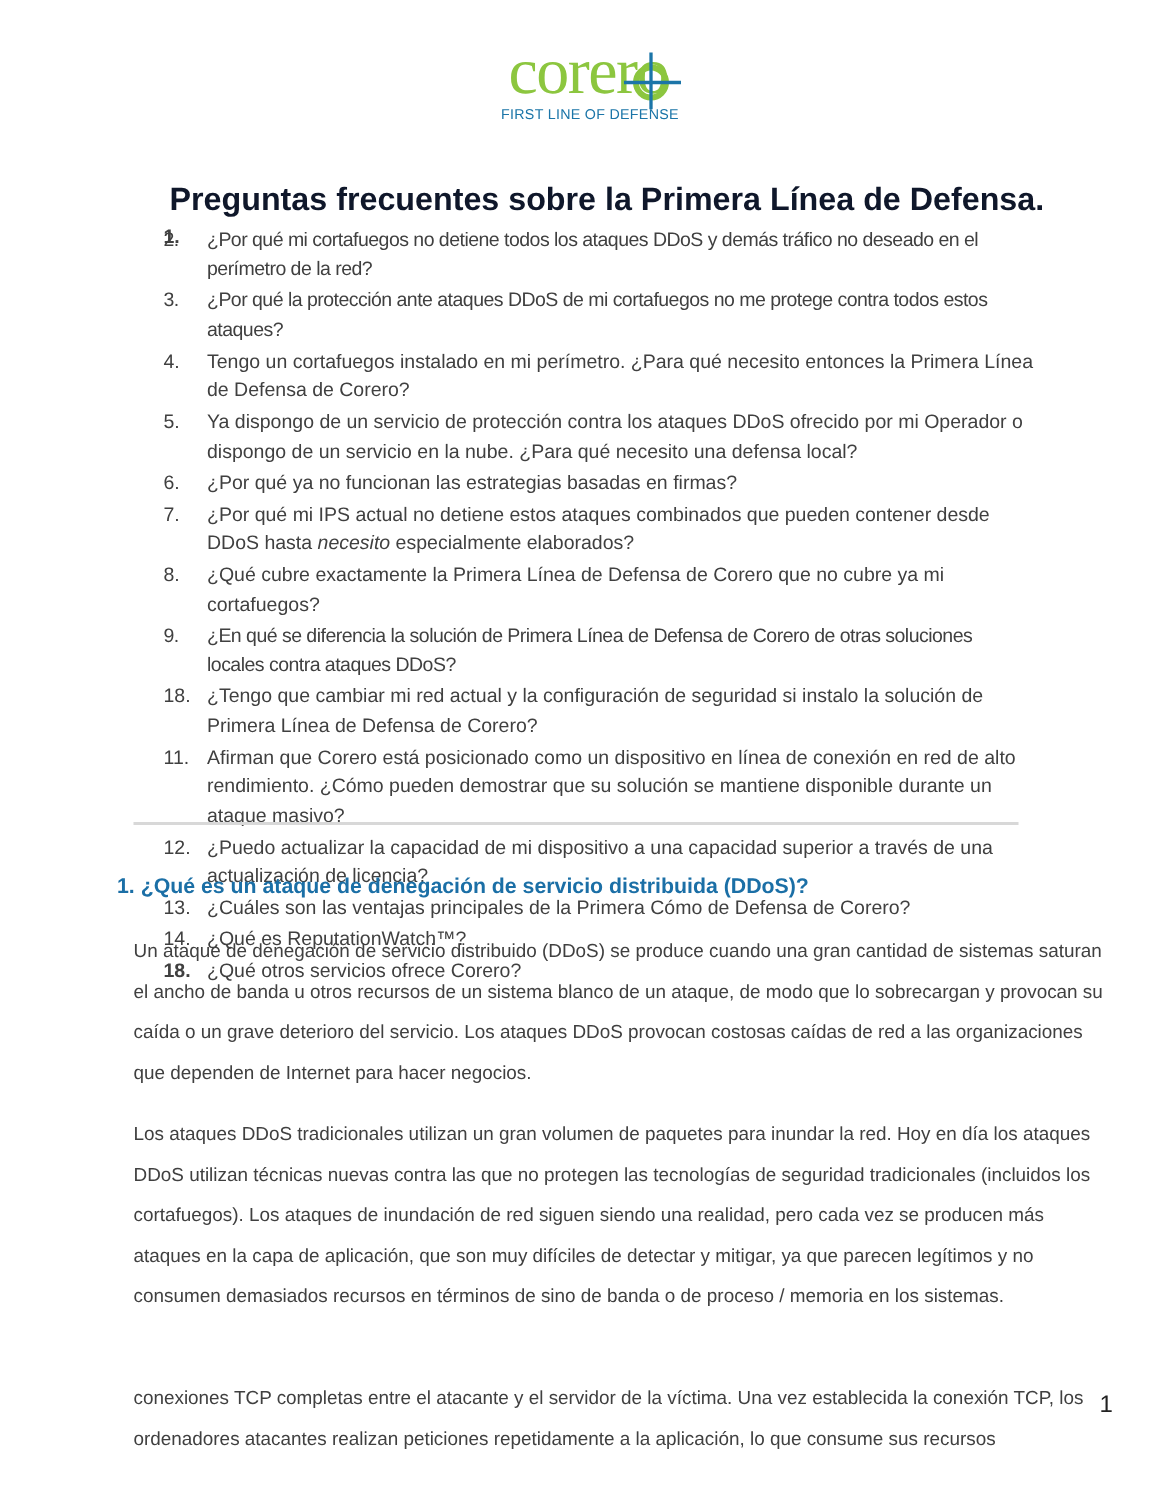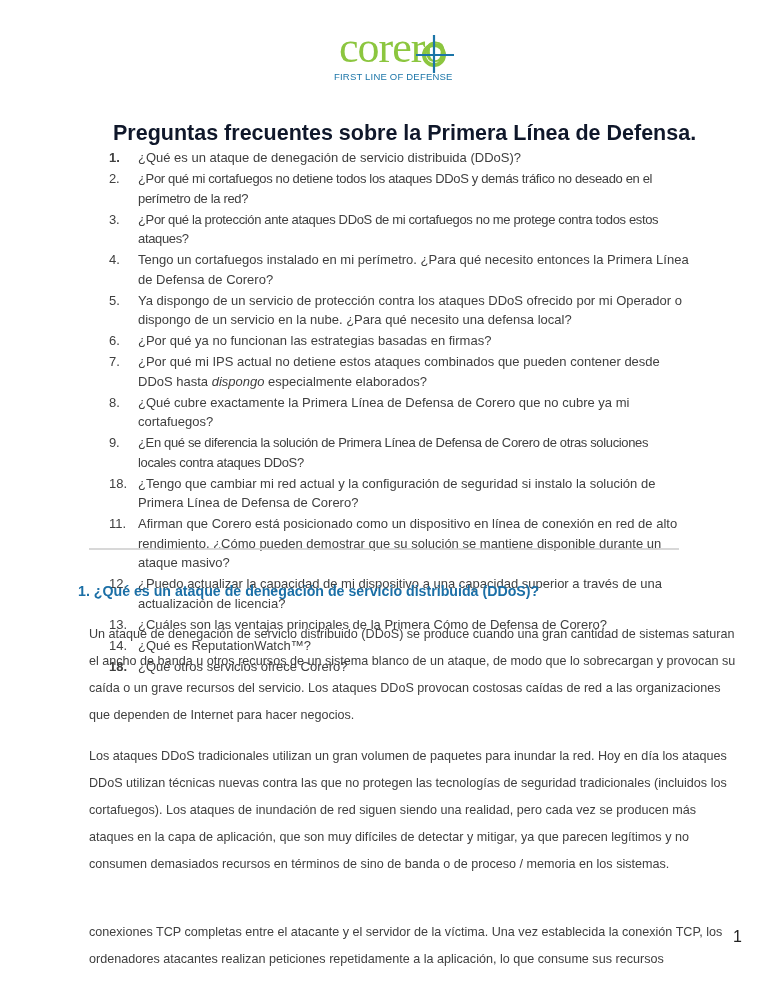--- a/index.html
+++ b/index.html
@@ -41,46 +41,46 @@
     <circle cx="20" cy="22" r="10" fill="none" stroke="#8cc63f" stroke-width="4"></circle>
     <line x1="20" y1="2" x2="20" y2="40" stroke="#1b75a8" stroke-width="2.2"></line>
     <line x1="2" y1="22" x2="40" y2="22" stroke="#1b75a8" stroke-width="2.2"></line>
   </svg>
   <span class="logo-tag">FIRST LINE OF DEFENSE</span>
 </div>
 
 <h1 class="title">Preguntas frecuentes sobre la Primera Línea de Defensa.</h1>
 
 <ol class="toc">
-  <li><span class="num b">1.</span><span>¿Qué es un ataque de denegación de servicio distribuida (DDoS)?</span></li>
+  <li><span class="num b">1.</span></li>
   <li class="cond"><span class="num">2.</span><span>¿Por qué mi cortafuegos no detiene todos los ataques DDoS y demás tráfico no deseado en el perímetro de la red?</span></li>
   <li class="cond"><span class="num">3.</span><span>¿Por qué la protección ante ataques DDoS de mi cortafuegos no me protege contra todos estos ataques?</span></li>
   <li><span class="num">4.</span><span>Tengo un cortafuegos instalado en mi perímetro. ¿Para qué necesito entonces la Primera Línea de Defensa de Corero?</span></li>
   <li><span class="num">5.</span><span>Ya dispongo de un servicio de protección contra los ataques DDoS ofrecido por mi Operador o dispongo de un servicio en la nube. ¿Para qué necesito una defensa local?</span></li>
   <li><span class="num">6.</span><span>¿Por qué ya no funcionan las estrategias basadas en firmas?</span></li>
-  <li><span class="num">7.</span><span>¿Por qué mi IPS actual no detiene estos ataques combinados que pueden contener desde DDoS hasta </span><em>dispongo</em><span> especialmente elaborados?</span></li>
+  <li><span class="num">7.</span><span>¿Por qué mi IPS actual no detiene estos ataques combinados que pueden contener desde DDoS hasta </span><em>necesito</em><span> especialmente elaborados?</span></li>
   <li><span class="num">8.</span><span>¿Qué cubre exactamente la Primera Línea de Defensa de Corero que no cubre ya mi cortafuegos?</span></li>
   <li class="cond"><span class="num">9.</span><span>¿En qué se diferencia la solución de Primera Línea de Defensa de Corero de otras soluciones locales contra ataques DDoS?</span></li>
   <li><span class="num">18.</span><span>¿Tengo que cambiar mi red actual y la configuración de seguridad si instalo la solución de Primera Línea de Defensa de Corero?</span></li>
   <li><span class="num">11.</span><span>Afirman que Corero está posicionado como un dispositivo en línea de conexión en red de alto rendimiento. ¿Cómo pueden demostrar que su solución se mantiene disponible durante un ataque masivo?</span></li>
   <li><span class="num">12.</span><span>¿Puedo actualizar la capacidad de mi dispositivo a una capacidad superior a través de una actualización de licencia?</span></li>
   <li><span class="num">13.</span><span>¿Cuáles son las ventajas principales de la Primera Cómo de Defensa de Corero?</span></li>
   <li><span class="num">14.</span><span>¿Qué es ReputationWatch™?</span></li>
   <li><span class="num b">18.</span><span>¿Qué otros servicios ofrece Corero?</span></li>
 </ol>
 
 <div class="rule"></div>
 
 <h2 class="h2">1. ¿Qué es un ataque de denegación de servicio distribuida (DDoS)?</h2>
 
 <div class="body">
   <p>
     <span>Un ataque de denegación de servicio distribuido (DDoS) se produce cuando una gran cantidad de sistemas saturan</span><br>
     <span>el ancho de banda u otros recursos de un sistema blanco de un ataque, de modo que lo sobrecargan y provocan su</span><br>
-    <span>caída o un grave recursos del servicio. Los ataques DDoS provocan costosas caídas de red a las organizaciones</span><br>
+    <span>caída o un grave deterioro del servicio. Los ataques DDoS provocan costosas caídas de red a las organizaciones</span><br>
     <span>que dependen de Internet para hacer negocios.</span>
   </p>
   <p>
     <span>Los ataques DDoS tradicionales utilizan un gran volumen de paquetes para inundar la red. Hoy en día los ataques</span><br>
     <span>DDoS utilizan técnicas nuevas contra las que no protegen las tecnologías de seguridad tradicionales (incluidos los</span><br>
     <span>cortafuegos). Los ataques de inundación de red siguen siendo una realidad, pero cada vez se producen más</span><br>
     <span>ataques en la capa de aplicación, que son muy difíciles de detectar y mitigar, ya que parecen legítimos y no</span><br>
     <span>consumen demasiados recursos en términos de sino de banda o de proceso / memoria en los sistemas.</span>
   </p>
   <p>

